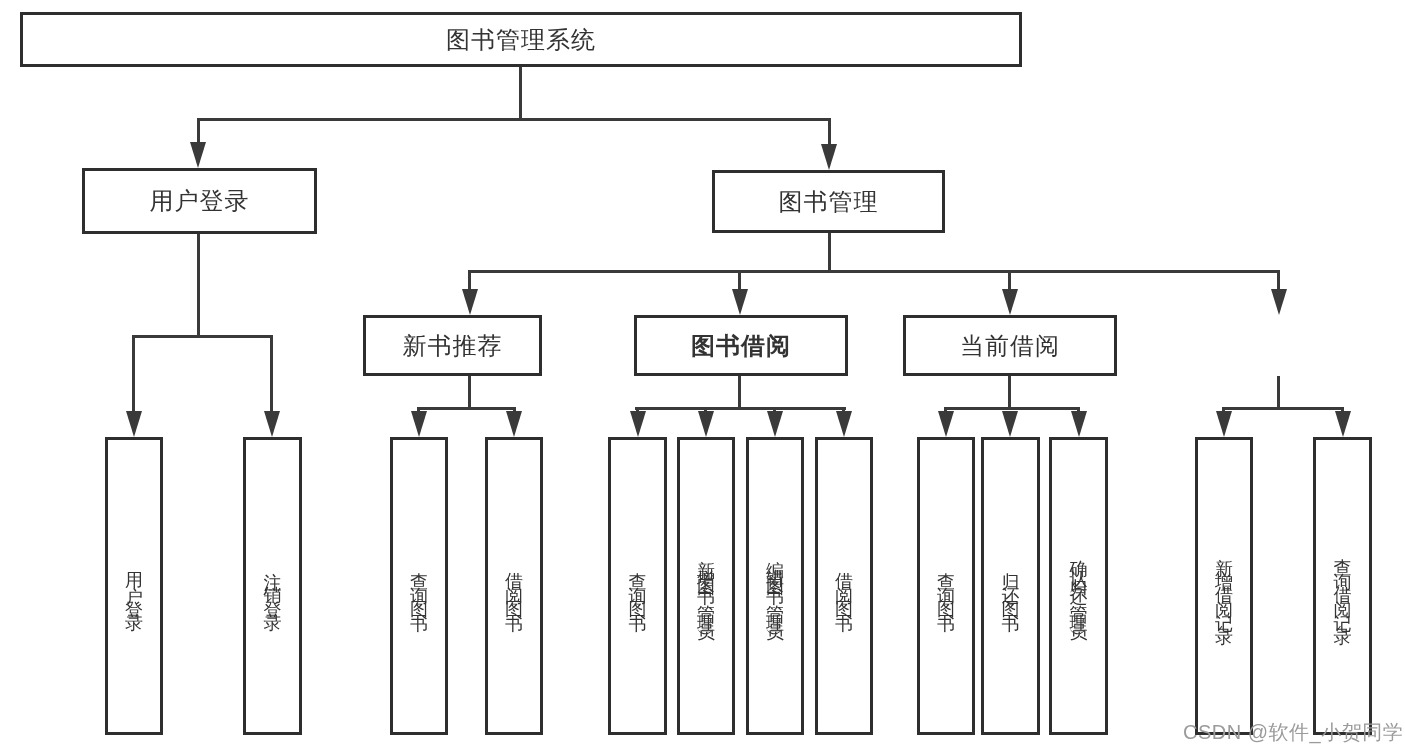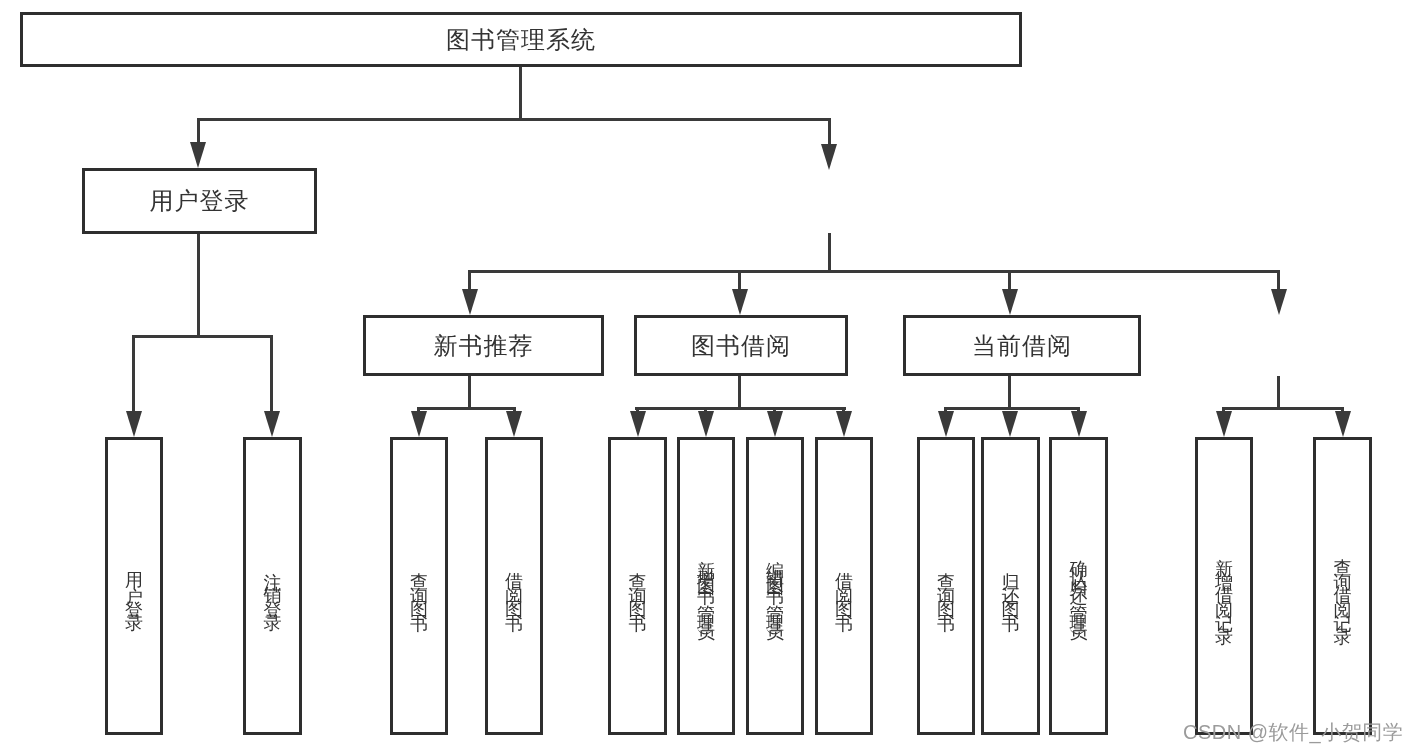--- a/index.html
+++ b/index.html
@@ -63,46 +63,49 @@
   <div class="vline" style="left:519px;top:67px;height:53px;"></div>
   <div class="hline" style="left:197px;top:118px;width:634px;"></div>
   <div class="vline" style="left:197px;top:118px;height:28px;"></div>
   <div class="vline" style="left:828px;top:118px;height:28px;"></div>
   <div class="arrow" style="left:190px;top:142px;"></div>
   <div class="arrow" style="left:821px;top:144px;"></div>
 
   <div class="box" style="left:82px;top:168px;width:235px;height:66px;">
     <span class="hlabel">用户登录</span>
   </div>
+  <div class="box" style="left:712px;top:170px;width:233px;height:63px;">
+    <span class="hlabel">图书管理</span>
+  </div>
 
   <div class="vline" style="left:197px;top:234px;height:104px;"></div>
   <div class="hline" style="left:132px;top:335px;width:141px;"></div>
   <div class="vline" style="left:132px;top:335px;height:78px;"></div>
   <div class="vline" style="left:270px;top:335px;height:78px;"></div>
   <div class="arrow" style="left:126px;top:411px;"></div>
   <div class="arrow" style="left:264px;top:411px;"></div>
 
   <div class="vline" style="left:828px;top:233px;height:40px;"></div>
   <div class="hline" style="left:468px;top:270px;width:812px;"></div>
   <div class="vline" style="left:468px;top:270px;height:21px;"></div>
   <div class="vline" style="left:738px;top:270px;height:21px;"></div>
   <div class="vline" style="left:1008px;top:270px;height:21px;"></div>
   <div class="vline" style="left:1277px;top:270px;height:21px;"></div>
   <div class="arrow" style="left:462px;top:289px;"></div>
   <div class="arrow" style="left:732px;top:289px;"></div>
   <div class="arrow" style="left:1002px;top:289px;"></div>
   <div class="arrow" style="left:1271px;top:289px;"></div>
 
-  <div class="box" style="left:363px;top:315px;width:241px;height:61px;">
+  <div class="box" style="left:363px;top:315px;width:179px;height:61px;">
     <span class="hlabel">新书推荐</span>
   </div>
-  <div class="box" style="left:634px;top:315px;width:214px;height:61px;">
+  <div class="box" style="left:634px;top:315px;width:214px;height:61px;font-weight:bold;">
     <span class="hlabel">图书借阅</span>
   </div>
-  <div class="box" style="left:903px;top:315px;width:238px;height:61px;">
+  <div class="box" style="left:903px;top:315px;width:214px;height:61px;">
     <span class="hlabel">当前借阅</span>
   </div>
 
   <div class="vline" style="left:468px;top:376px;height:34px;"></div>
   <div class="vline" style="left:738px;top:376px;height:34px;"></div>
   <div class="vline" style="left:1008px;top:376px;height:34px;"></div>
   <div class="vline" style="left:1277px;top:376px;height:34px;"></div>
 
   <div class="hline" style="left:417px;top:407px;width:99px;"></div>
   <div class="hline" style="left:635px;top:407px;width:211px;"></div>

